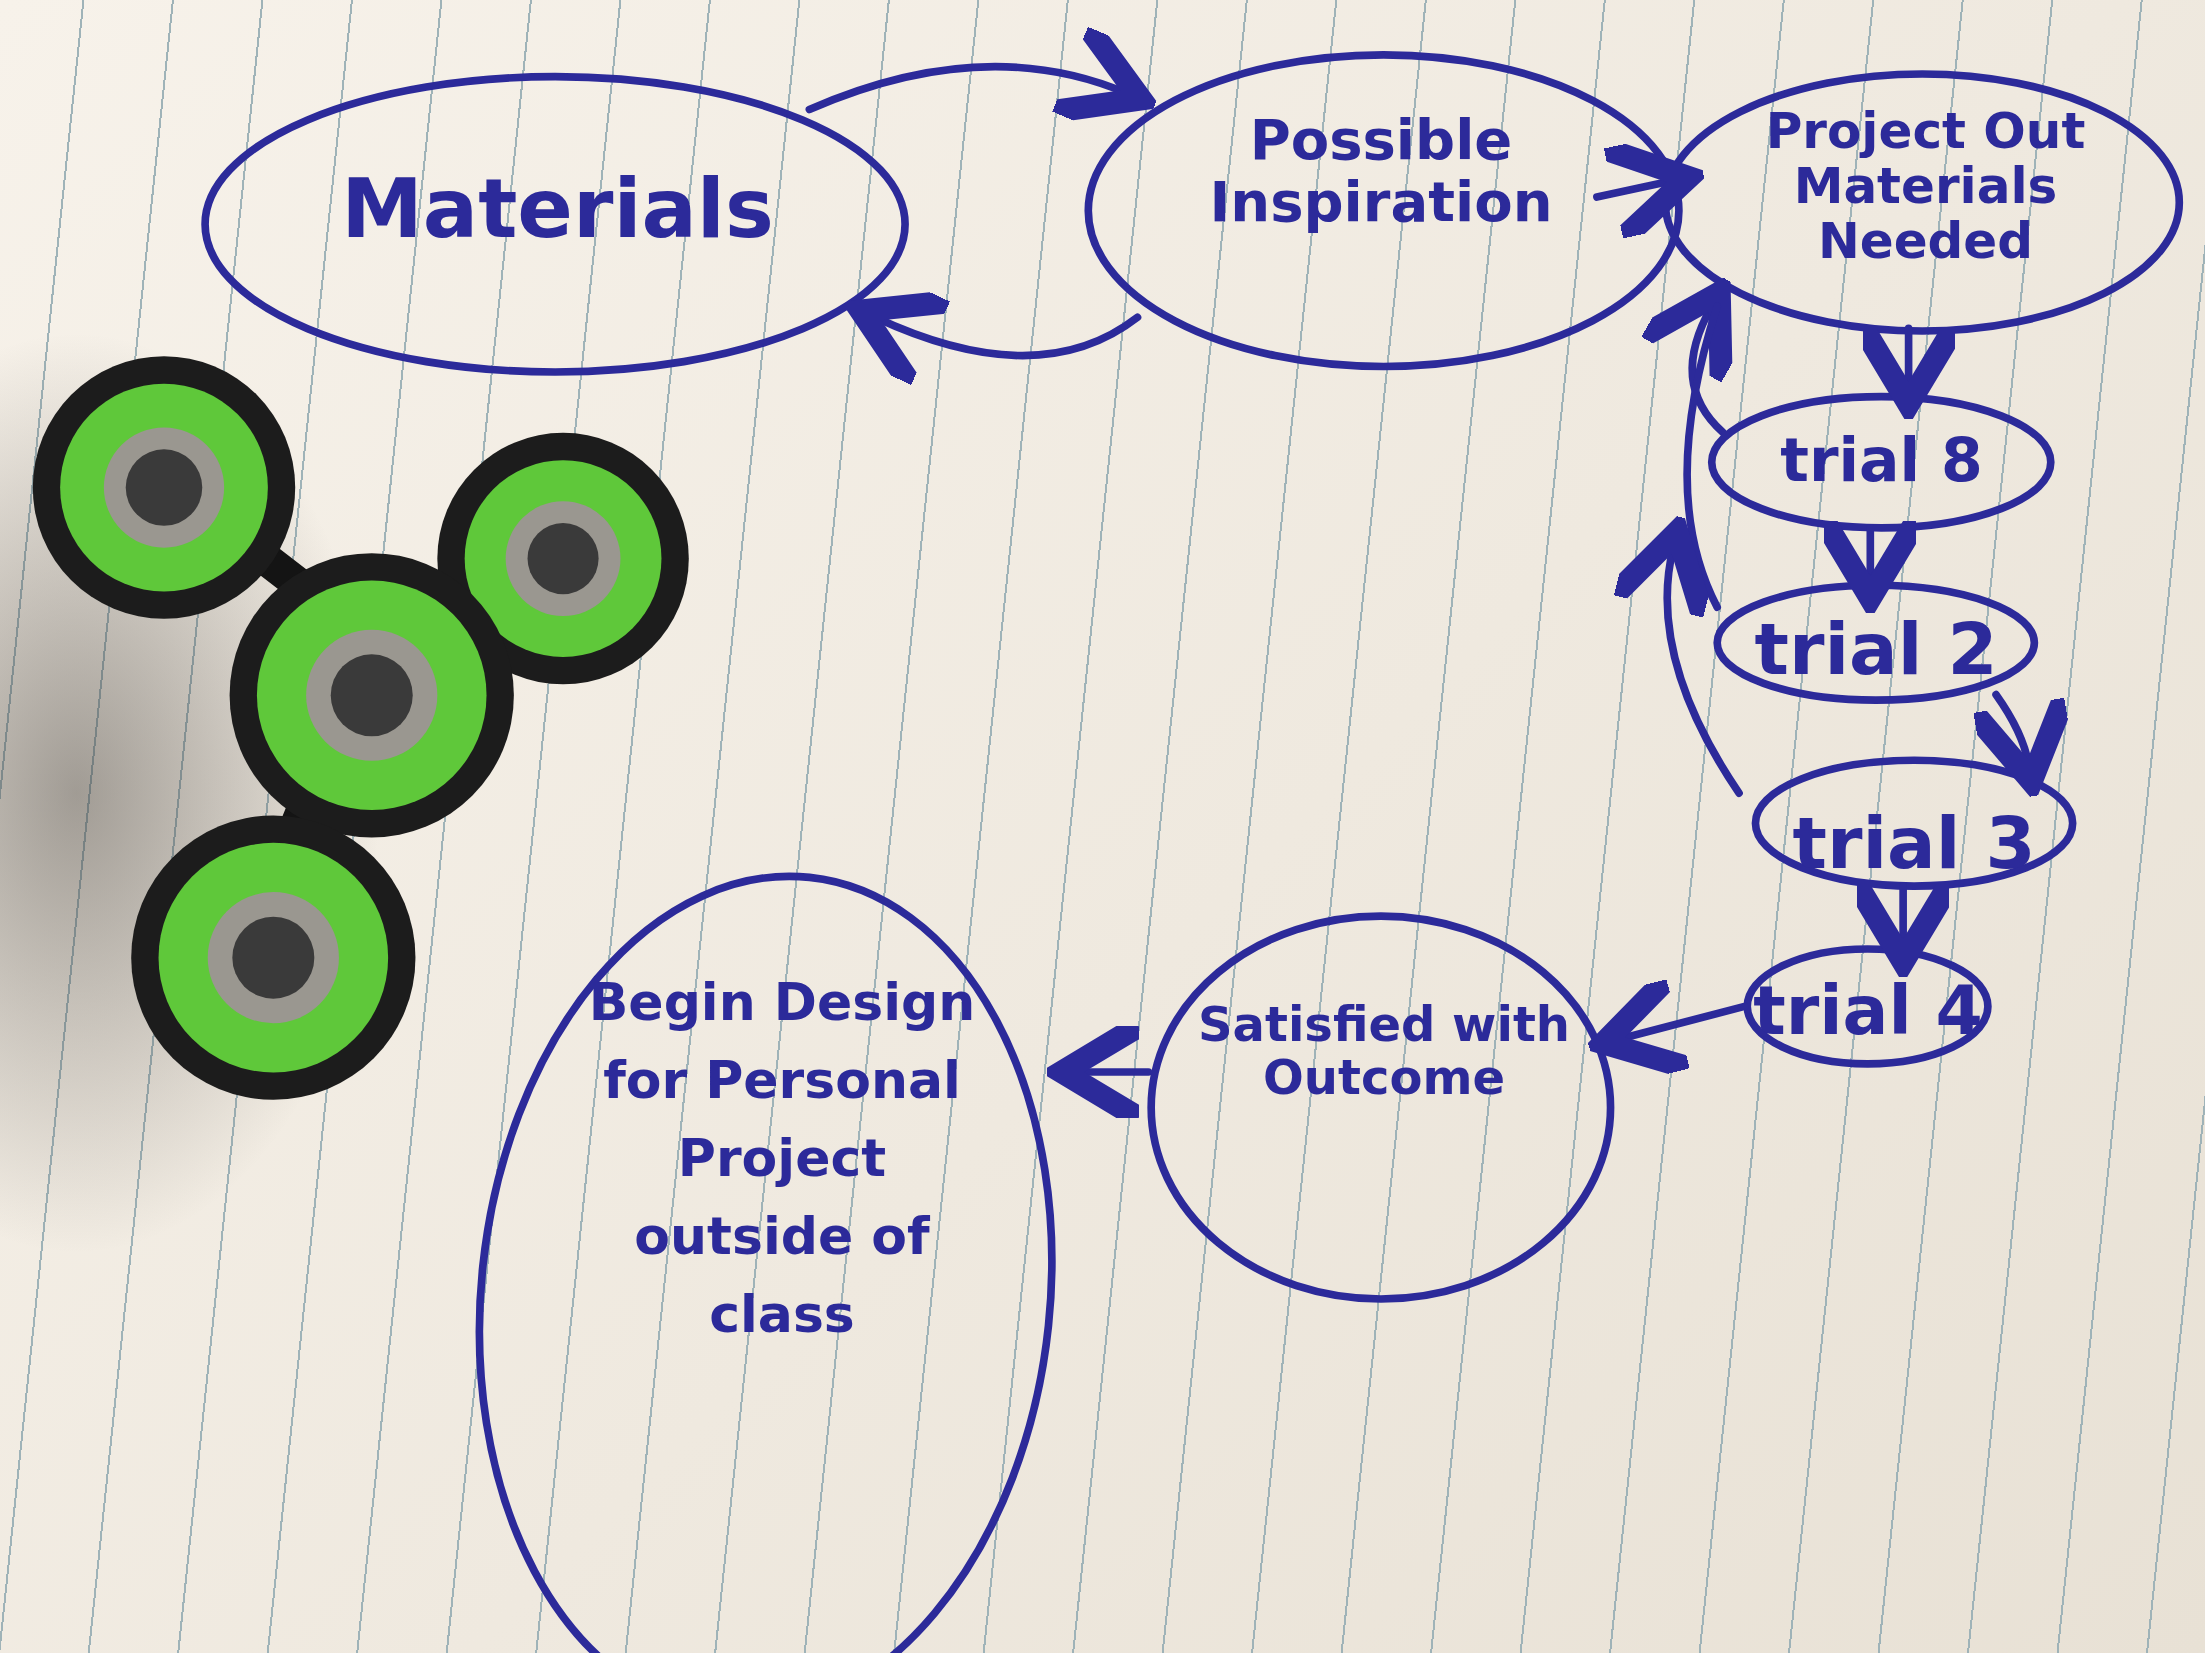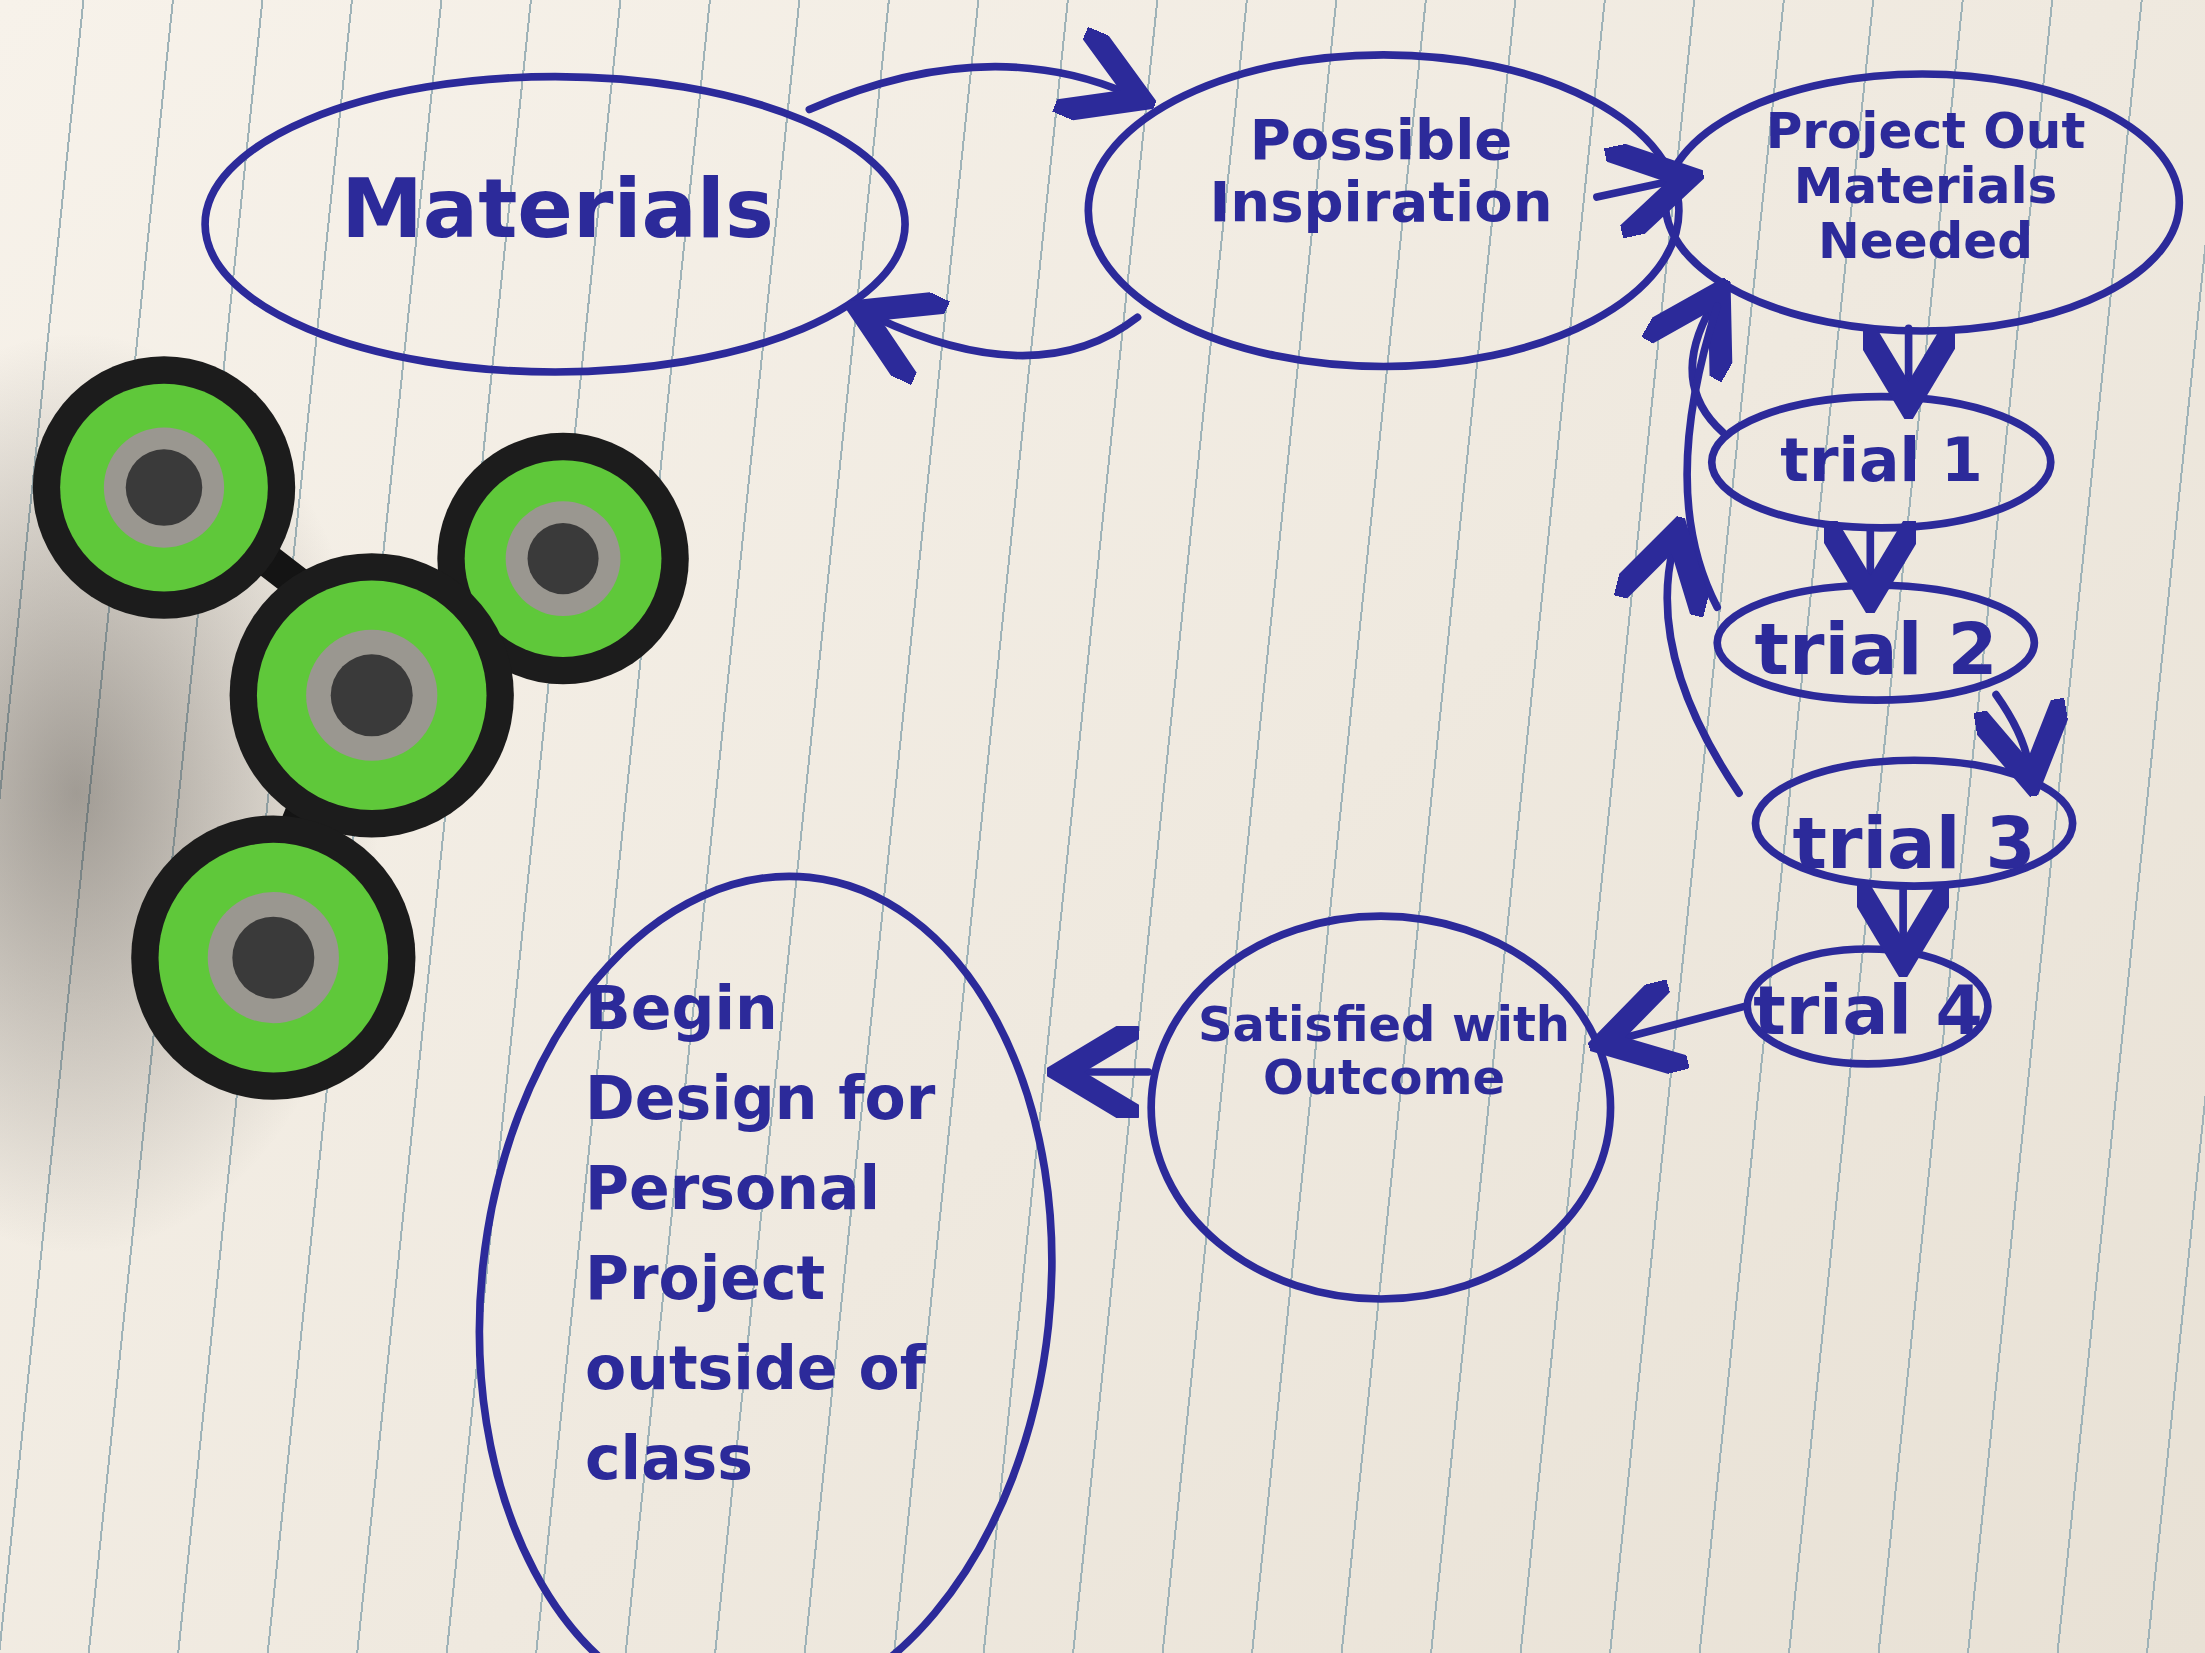--- a/index.html
+++ b/index.html
@@ -88,19 +88,19 @@
     <circle cx="500" cy="1100" r="260" fill="#1c1c1c"></circle>
     <circle cx="500" cy="1100" r="210" fill="#5fc83a"></circle>
     <circle cx="500" cy="1100" r="120" fill="#9a9790"></circle>
     <circle cx="500" cy="1100" r="75" fill="#3a3a3a"></circle>
   </g>
 </svg>
 
 <div class="node-text" style="left:284px; top:164px; width:547px; font-size:82px;">Materials</div>
 <div class="node-text" style="left:1121px; top:109px; width:520px; font-size:56px;">Possible Inspiration</div>
 <div class="node-text" style="left:1685px; top:104px; width:481px; font-size:50px;">Project Out Materials Needed</div>
-<div class="node-text" style="left:1723px; top:427px; width:317px; font-size:60px;">trial 1</div>
+<div class="node-text" style="left:1723px; top:427px; width:317px; font-size:60px;">trial 8</div>
 <div class="node-text" style="left:1723px; top:610px; width:306px; font-size:72px;">trial 2</div>
 <div class="node-text" style="left:1761px; top:804px; width:306px; font-size:72px;">trial 3</div>
 <div class="node-text" style="left:1745px; top:974px; width:246px; font-size:68px;">trial 4</div>
 <div class="node-text" style="left:1187px; top:998px; width:394px; font-size:48px;">Satisfied with Outcome</div>
-<div class="node-text" style="left:585px; top:963px; width:394px; font-size:60px; text-align:left; line-height:1.5;">Begin Design for Personal Project outside of class</div>
+<div class="node-text" style="left:585px; top:963px; width:394px; font-size:52px; text-align:center; line-height:1.5;">Begin Design for Personal Project outside of class</div>
 
 
 </body></html>

